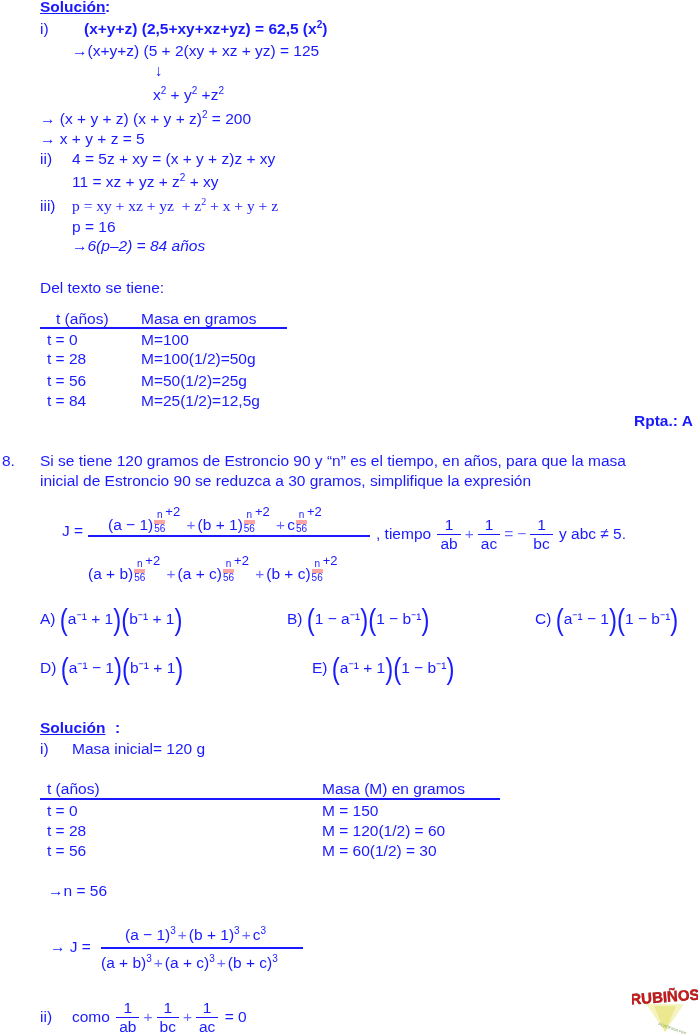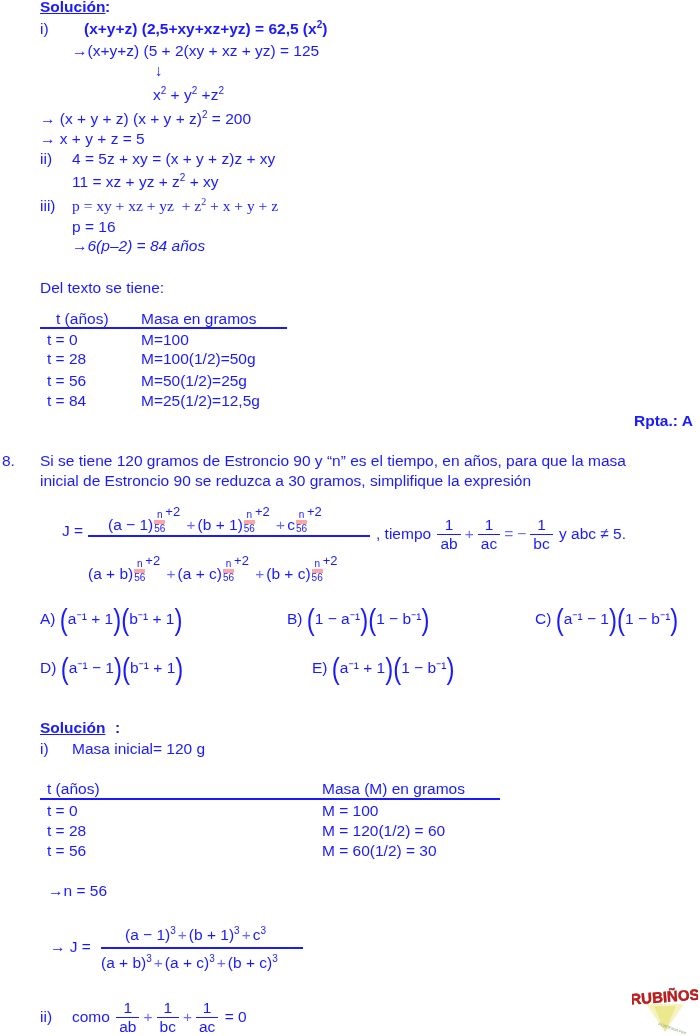--- a/index.html
+++ b/index.html
@@ -119,21 +119,21 @@
 
 <div class="abs heading" style="left:40px; top:719px;"><span>Solución</span></div>
 <div class="abs bold" style="left:115px; top:719px;">:</div>
 <div class="abs" style="left:40px; top:740px;">i)</div>
 <div class="abs" style="left:72px; top:740px;">Masa inicial= 120 g</div>
 
 <div class="abs" style="left:47px; top:780px;">t (años)</div>
 <div class="abs" style="left:322px; top:780px;">Masa (M) en gramos</div>
 <div class="tbl-line" style="left:40px; top:798px; width:460px;"></div>
 <div class="abs" style="left:47px; top:802px;">t = 0</div>
-<div class="abs" style="left:322px; top:802px;">M = 100</div>
+<div class="abs" style="left:322px; top:802px;">M = 150</div>
 <div class="abs" style="left:47px; top:822px;">t = 28</div>
 <div class="abs" style="left:322px; top:822px;">M = 120(1/2) = 60</div>
 <div class="abs" style="left:47px; top:842px;">t = 56</div>
 <div class="abs" style="left:322px; top:842px;">M = 60(1/2) = 30</div>
 
 <div class="abs" style="left:48px; top:882px;">→n = 56</div>
 
 <div class="abs" style="left:50px; top:938px;">→ J =</div>
 <div class="abs" style="left:125px; top:926px;"><span>(a − 1)</span><sup>3</sup><span class="op">+</span><span>(b + 1)</span><sup>3</sup><span class="op">+</span><span>c</span><sup>3</sup></div>
 <div class="tbl-line" style="left:101px; top:947px; width:202px; height:1.5px;"></div>

